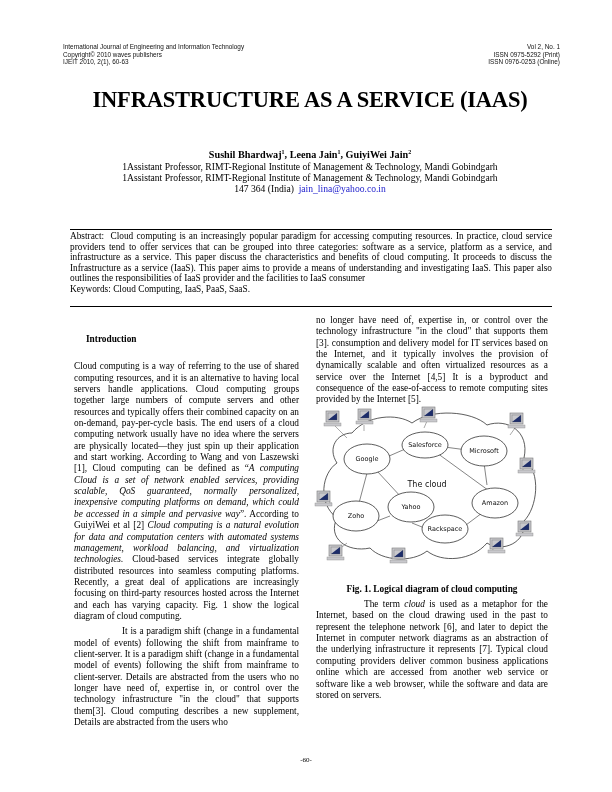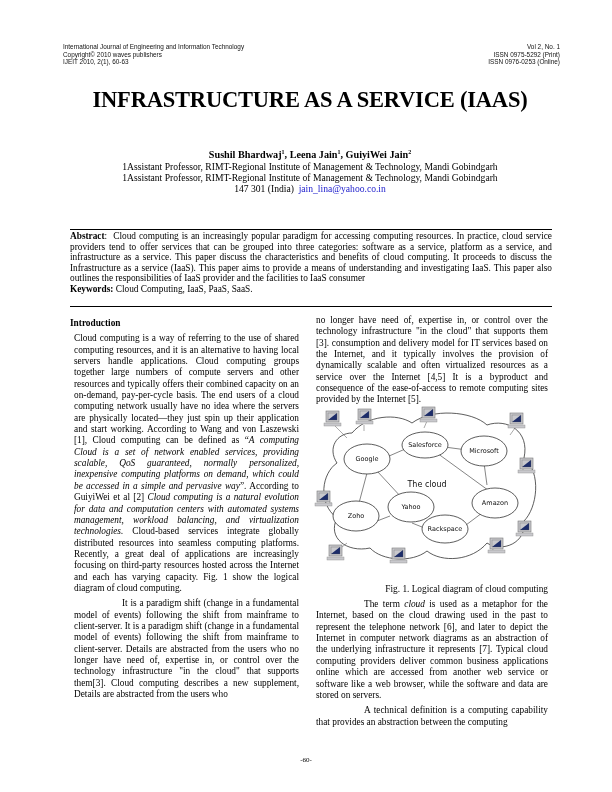--- a/index.html
+++ b/index.html
@@ -10,30 +10,30 @@
   .title { position:absolute; left:60px; width:500px; top:89px; text-align:center;
            font-family:"Liberation Serif", serif; font-weight:bold; font-size:22.5px; line-height:22px; letter-spacing:-0.2px; }
   .authors { position:absolute; left:60px; width:500px; top:147px; text-align:center;
              font-family:"Liberation Serif", serif; font-size:9.6px; line-height:11.2px; }
   .authors .names { font-weight:bold; font-size:10.2px; }
   .authors sup { font-size:6px; }
   .authors .link { color:#1a1acc;margin-top:48px; }
   .rule { position:absolute; left:70px; width:482px; height:0; border-top:1.2px solid #000; }
   .abstract { position:absolute; left:70px; width:482px; top:231px; text-align:justify;
               font-family:"Liberation Serif", serif; font-size:9.3px; line-height:10.5px; }
-  .abstract b { font-weight:bold; }
+  .abstract b { font-weight:normal; }
   .col { position:absolute; font-family:"Liberation Serif", serif; font-size:9.3px; line-height:11.35px; text-align:justify; }
   .col.left { left:70px; width:233px; top:318px; }
   .col.right { left:312px; width:240px; top:311px; }
-  .col h3 { margin:0; font-size:9.3px; font-weight:bold; line-height:11.35px; }
+  .col h3 { margin:16px; font-size:9.3px; font-weight:bold; line-height:11.35px; }
   .col p { margin:4px; }
   .indent { text-indent:48px; }
   .col i { }
   .fig { position:absolute; left:312px; top:403px; width:240px; height:170px; }
-  .caption { text-align:right; margin-top:0; }
+  .caption { text-align:center; margin-top:0;font-weight:bold; }
   .pageno { position:absolute; left:0; width:612px; top:756px; text-align:center; font-family:"Liberation Serif", serif; font-size:7px; }
 </style>
 </head>
 <body>
 
 <div class="hdr left">
   <div>International Journal of Engineering and Information Technology</div>
   <div>Copyright© 2010 waves publishers</div>
   <div>IJEIT 2010, 2(1), 60-63</div>
 </div>
@@ -48,21 +48,21 @@
 </div>
 
 <div class="authors">
   <div class="names">
     <span>Sushil Bhardwaj</span><sup>1</sup>,
     <span>Leena Jain</span><sup>1</sup>,
     <span>GuiyiWei Jain</span><sup>2</sup>
   </div>
   <div>1Assistant Professor, RIMT-Regional Institute of Management &amp; Technology, Mandi Gobindgarh</div>
   <div>1Assistant Professor, RIMT-Regional Institute of Management &amp; Technology, Mandi Gobindgarh</div>
-  <div><span>147 301 (India)</span>&nbsp; <span class="link">jain_lina@yahoo.co.in</span></div>
+  <div><span>147 364 (India)</span>&nbsp; <span class="link">jain_lina@yahoo.co.in</span></div>
 </div>
 
 <div class="rule" style="top:229px;"></div>
 
 <div class="abstract">
   <b>Abstract</b>:&nbsp; <span>Cloud computing is an increasingly popular paradigm for accessing computing resources. In practice, cloud service providers tend to offer services that can be grouped into three categories: software as a service, platform as a service, and infrastructure as a service. This paper discuss the characteristics and benefits of cloud computing. It proceeds to discuss the Infrastructure as a service (IaaS). This paper aims to provide a means of understanding and investigating IaaS. This paper also outlines the responsibilities of IaaS provider and the facilities to IaaS consumer</span><br>
   <b>Keywords:</b> <span>Cloud Computing, IaaS, PaaS, SaaS.</span>
 </div>
 
 <div class="rule" style="top:306px;"></div>
@@ -71,21 +71,20 @@
   <h3>Introduction</h3>
   <p><span>Cloud computing is a way of referring to the use of shared computing resources, and it is an alternative to having local servers handle applications. Cloud computing groups together large numbers of compute servers and other resources and typically offers their combined capacity on an on-demand, pay-per-cycle basis. The end users of a cloud computing network usually have no idea where the servers are physically located—they just spin up their application and start working. According to Wang and von Laszewski [1], Cloud computing can be defined as “</span><i>A computing Cloud is a set of network enabled services, providing scalable, QoS guaranteed, normally personalized, inexpensive computing platforms on demand, which could be accessed in a simple and pervasive way</i><span>”. According to GuiyiWei et al [2] </span><i>Cloud computing is a natural evolution for data and computation centers with automated systems management, workload balancing, and virtualization technologies.</i><span> Cloud-based services integrate globally distributed resources into seamless computing platforms. Recently, a great deal of applications are increasingly focusing on third-party resources hosted across the Internet and each has varying capacity. Fig. 1 show the logical diagram of cloud computing.</span></p>
   <p class="indent">It is a paradigm shift (change in a fundamental model of events) following the shift from mainframe to client-server. It is a paradigm shift (change in a fundamental model of events) following the shift from mainframe to client-server. Details are abstracted from the users who no longer have need of, expertise in, or control over the technology infrastructure "in the cloud" that supports them[3]. Cloud computing describes a new supplement, Details are abstracted from the users who</p>
 </div>
 
 <div class="col right">
   <p>no longer have need of, expertise in, or control over the technology infrastructure "in the cloud" that supports them [3]. consumption and delivery model for IT services based on the Internet, and it typically involves the provision of dynamically scalable and often virtualized resources as a service over the Internet [4,5] It is a byproduct and consequence of the ease-of-access to remote computing sites provided by the Internet [5].</p>
   <div style="height:170px;"></div>
   <p class="caption">Fig. 1. Logical diagram of cloud computing</p>
   <p class="indent"><span>The term </span><i>cloud</i><span> is used as a metaphor for the Internet, based on the cloud drawing used in the past to represent the telephone network [6], and later to depict the Internet in computer network diagrams as an abstraction of the underlying infrastructure it represents [7]. Typical cloud computing providers deliver common business applications online which are accessed from another web service or software like a web browser, while the software and data are stored on servers.</span></p>
-  <p class="indent">A technical definition is a computing capability that provides an abstraction between the computing</p>
 </div>
 
 <svg class="fig" viewBox="0 0 240 170" xmlns="http://www.w3.org/2000/svg">
   <defs>
     <g id="pc">
       <rect x="0" y="0" width="13" height="11" fill="#c8c8cc" stroke="#777" stroke-width="0.6"></rect>
       <polygon points="2,9 11,9 11,2" fill="#1d2d6a"></polygon>
       <rect x="2" y="2" width="9" height="7" fill="none" stroke="#555" stroke-width="0.3"></rect>
       <rect x="-2" y="12" width="17" height="3" fill="#c8c8cc" stroke="#888" stroke-width="0.4"></rect>
     </g>

